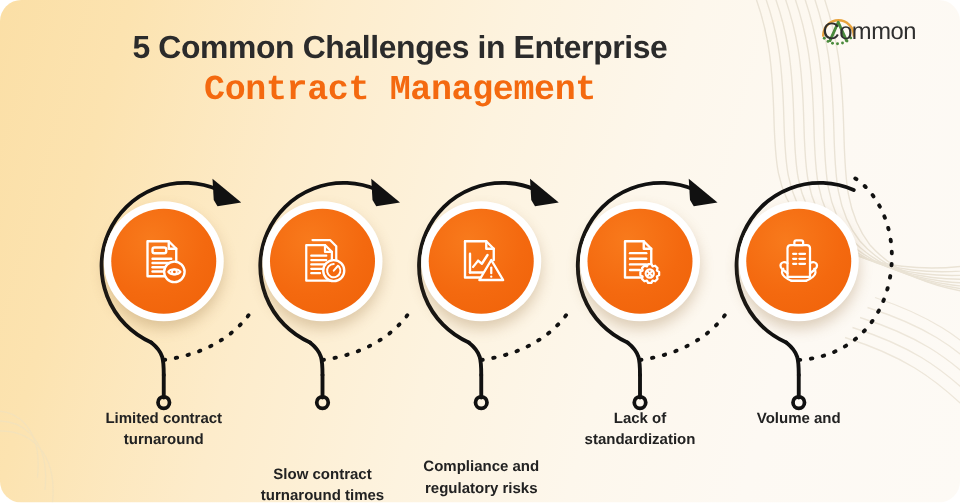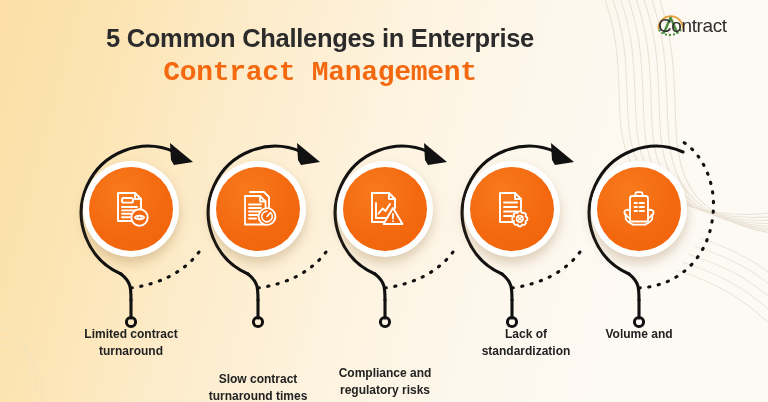--- a/index.html
+++ b/index.html
@@ -14,20 +14,21 @@
     overflow: hidden;
     font-family: "Liberation Sans", sans-serif;
     background: linear-gradient(105deg,
       #fbdfa6 0%,
       #fce3b0 12%,
       #fdeccb 30%,
       #fdf3df 48%,
       #fdf7ec 64%,
       #fdf9f3 80%,
       #fdfaf5 100%);
+    border-radius: 17px;
   }
   .bg-swirls {
     position: absolute;
     inset: 0;
     pointer-events: none;
   }
   
   .header {
     position: absolute;
     left: 0;
@@ -166,21 +167,21 @@
         <circle cx="7.4" cy="22.6" r="1.15"></circle>
         <circle cx="10.4" cy="25.1" r="1.15"></circle>
         <circle cx="14.0" cy="26.6" r="1.15"></circle>
         <circle cx="18.0" cy="27.0" r="1.15"></circle>
         <circle cx="22.0" cy="26.4" r="1.15"></circle>
         <circle cx="25.6" cy="24.8" r="1.15"></circle>
         <circle cx="28.6" cy="22.3" r="1.15"></circle>
       </g>
       <path d="M 12.0 24.5 L 18.6 9.8 L 25.2 24.5" fill="none" stroke="#4a8a3c" stroke-width="2.3" stroke-linecap="round" stroke-linejoin="round"></path>
     </svg>
-    <div class="logo-word">Contract</div>
+    <div class="logo-word">Common</div>
   </div>
 
   <svg class="flow" width="768" height="402" viewBox="0 0 768 402" aria-hidden="true">
     <g fill="none" stroke="#111111" stroke-width="3.1" stroke-linecap="round">
 
       <path d="M 175 152 A 64 64 0 1 0 121 274"></path>
       <path d="M 121 274 C 131 282, 131 288, 131 300"></path>
       <line x1="131" y1="300" x2="131" y2="318"></line>
 
       <path d="M 302 152 A 64 64 0 1 0 248 274"></path>
@@ -342,21 +343,21 @@
     <div>turnaround</div>
   </div>
   <div class="label" style="left:183px;margin-top:45px;">
     <div>Slow contract</div>
     <div>turnaround times</div>
   </div>
   <div class="label" style="left:310px;margin-top:39px;">
     <div>Compliance and</div>
     <div>regulatory risks</div>
   </div>
-  <div class="label" style="left:451px;">
+  <div class="label" style="left:437px;">
     <div>Lack of</div>
     <div>standardization</div>
   </div>
   <div class="label" style="left:564px;">
     <div>Volume and</div>
   </div>
 
 </div>
 
 </body></html>

